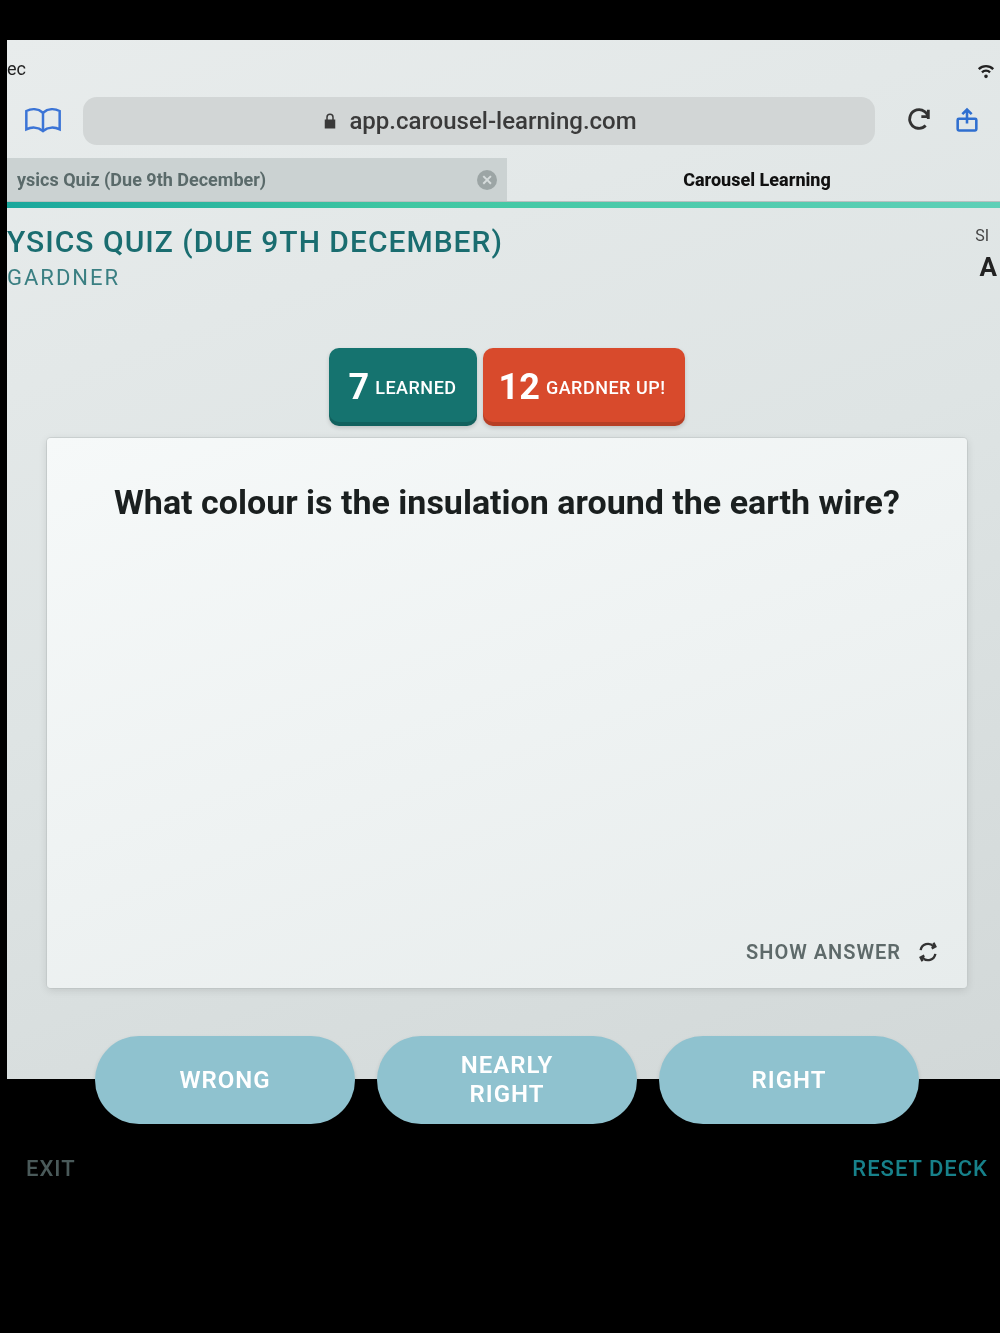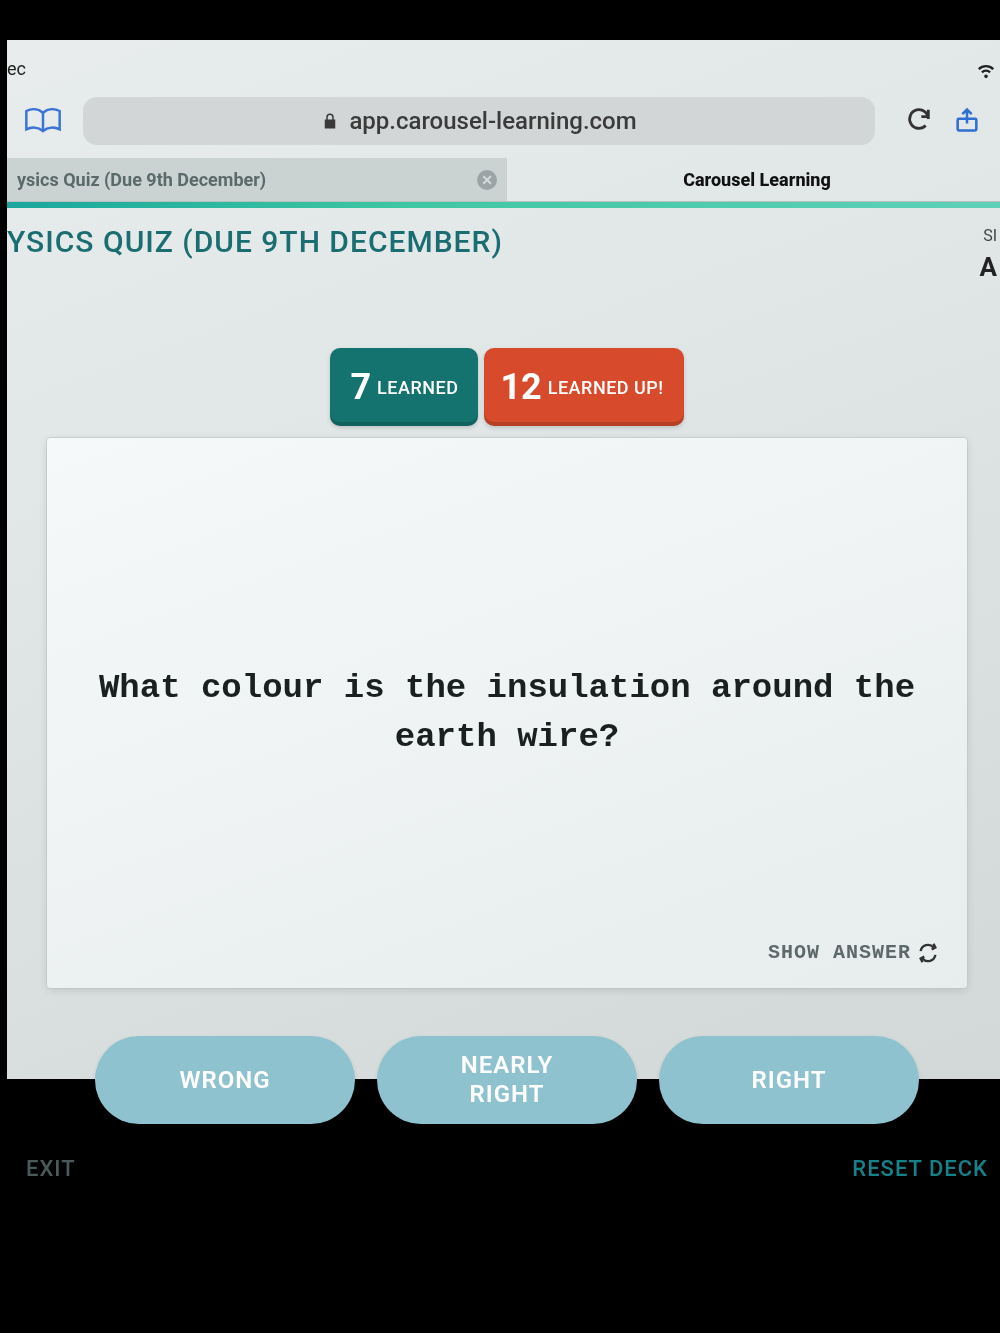--- a/index.html
+++ b/index.html
@@ -42,33 +42,33 @@
   }
   .tab.active { background: #cbd2d2; }
   .tab .close { position: absolute; right: 10px; top: 12px; width: 20px; height: 20px; border-radius: 50%; background: #9ca5a5; color: #d6dcdc; display: flex; align-items: center; justify-content: center; font-size: 14px; }
   .tab.right { justify-content: center; color: #111; font-weight: 800; }
   
   .brandbar { position: absolute; top: 162px; left: 0; right: 0; height: 6px; background: linear-gradient(90deg, #1aa79c, #3fc7a2 40%, #5fd0b8 100%); }
   
   .header { position: absolute; top: 176px; left: 0; right: 10px; padding: 8px 0 0 0; }
   .header .title { font-size: 30px; font-weight: 500; color: #1a6d70; letter-spacing: 1px; overflow: hidden; white-space: nowrap; }
   .header .sub { font-size: 22px; color: #3a7f82; letter-spacing: 2px; margin-top: 6px; }
-  .header .siglabel { position: absolute; right: 0; top: 10px; font-size: 16px; color: #444; }
+  .header .siglabel { position: absolute; right: 8px; top: 10px; font-size: 16px; color: #444; }
   .header .sig { position: absolute; right: 0; top: 36px; font-size: 26px; font-weight: 700; color: #222; }
   
   .pills { position: absolute; top: 308px; left: 0; right: 0; display: flex; justify-content: center; gap: 6px; }
   .pill { height: 78px; border-radius: 10px; display: flex; align-items: center; padding: 0 20px; color: #fff; box-shadow: 0 -4px 0 rgba(0,0,0,0.15) inset, 0 2px 4px rgba(0,0,0,0.15); }
   .pill.learned { background: #15736f; }
   .pill.coming { background: #d84a2c; padding-left: 16px; }
   .pill .num { font-size: 36px; font-weight: 700; margin-right: 6px; }
   .pill .lbl { font-size: 18px; font-weight: 500; letter-spacing: 0.5px; }
   
-  .card { position: absolute; top: 398px; left: 40px; right: 40px; height: 550px; background: linear-gradient(160deg,#f6f9f9,#e7ecec); box-shadow: 0 2px 8px rgba(0,0,0,0.12), 0 0 0 1px #d0d6d6; border-radius: 4px; display: flex; flex-direction: column; justify-content: center; align-items: center; padding: 40px; font-family: Liberation Mono, monospace; }
+  .card { position: absolute; top: 398px; left: 40px; right: 40px; height: 550px; background: linear-gradient(160deg,#f6f9f9,#e7ecec); box-shadow: 0 2px 8px rgba(0,0,0,0.12), 0 0 0 1px #d0d6d6; border-radius: 4px; display: flex; flex-direction: column; align-items: center; padding: 40px; }
   .card .q { font-size: 34px; font-weight: 700; color: #1a1f1f; text-align: center; line-height: 1.45; }
-  .card .showans { position: absolute; bottom: 24px; right: 28px; color: #5e6a6a; font-size: 20px; letter-spacing: 1px; display: flex; align-items: center; gap: 6px; font-weight: 600; }
+  .card .showans { position: absolute; bottom: 24px; right: 28px; color: #5e6a6a; font-size: 20px; letter-spacing: 1px; display: flex; align-items: center; gap: 16px; font-weight: 600; }
   .card .showans svg { width: 22px; height: 22px; stroke: #333; }
   
   .gotthis { position: absolute; top: 960px; left: 0; right: 0; text-align: center; color: #6f7a7a; font-size: 20px; letter-spacing: 1px; }
   
   .ansrow { position: absolute; top: 996px; left: 0; right: 0; display: flex; justify-content: center; gap: 22px; }
   .ansbtn { width: 260px; height: 88px; border-radius: 44px; background: #8fc2cf; color: #fff; font-size: 24px; font-weight: 600; letter-spacing: 1px; display: flex; align-items: center; justify-content: center; text-align: center; line-height: 1.2; box-shadow: 0 2px 4px rgba(0,0,0,0.12); }
   
   .bottomrow { position: absolute; top: 1116px; left: 0; right: 0; display: flex; justify-content: space-between; padding: 0 19px; }
   .bottomrow span { font-size: 22px; letter-spacing: 1px; font-weight: 500; color: #4a5a5a; }
   .bottomrow .reset { color: #17818a; }
@@ -120,32 +120,33 @@
     </div>
     <div class="tab right">
       <span>Carousel Learning</span>
     </div>
   </div>
 
   <div class="brandbar"></div>
 
   <div class="header">
     <div class="title">YSICS QUIZ (DUE 9TH DECEMBER)</div>
+    <div class="sub">GARDNER</div>
     <div class="siglabel">SI</div>
     <div class="sig">A</div>
   </div>
 
   <div class="pills">
     <div class="pill learned">
       <span class="num">7</span>
       <span class="lbl">LEARNED</span>
     </div>
     <div class="pill coming">
       <span class="num">12</span>
-      <span class="lbl">LEARNED UP!</span>
+      <span class="lbl">GARDNER UP!</span>
     </div>
   </div>
 
   <div class="card">
     <div class="q">What colour is the insulation around the earth wire?</div>
     <div class="showans">
       <span>SHOW ANSWER</span>
       <svg viewBox="0 0 24 24" fill="none" stroke="#333" stroke-width="2.6">
           <path d="M4 10a8 8 0 0114-4M20 14a8 8 0 01-14 4M18 2l2 4-4 2M6 22l-2-4 4-2"></path>
         </svg>

